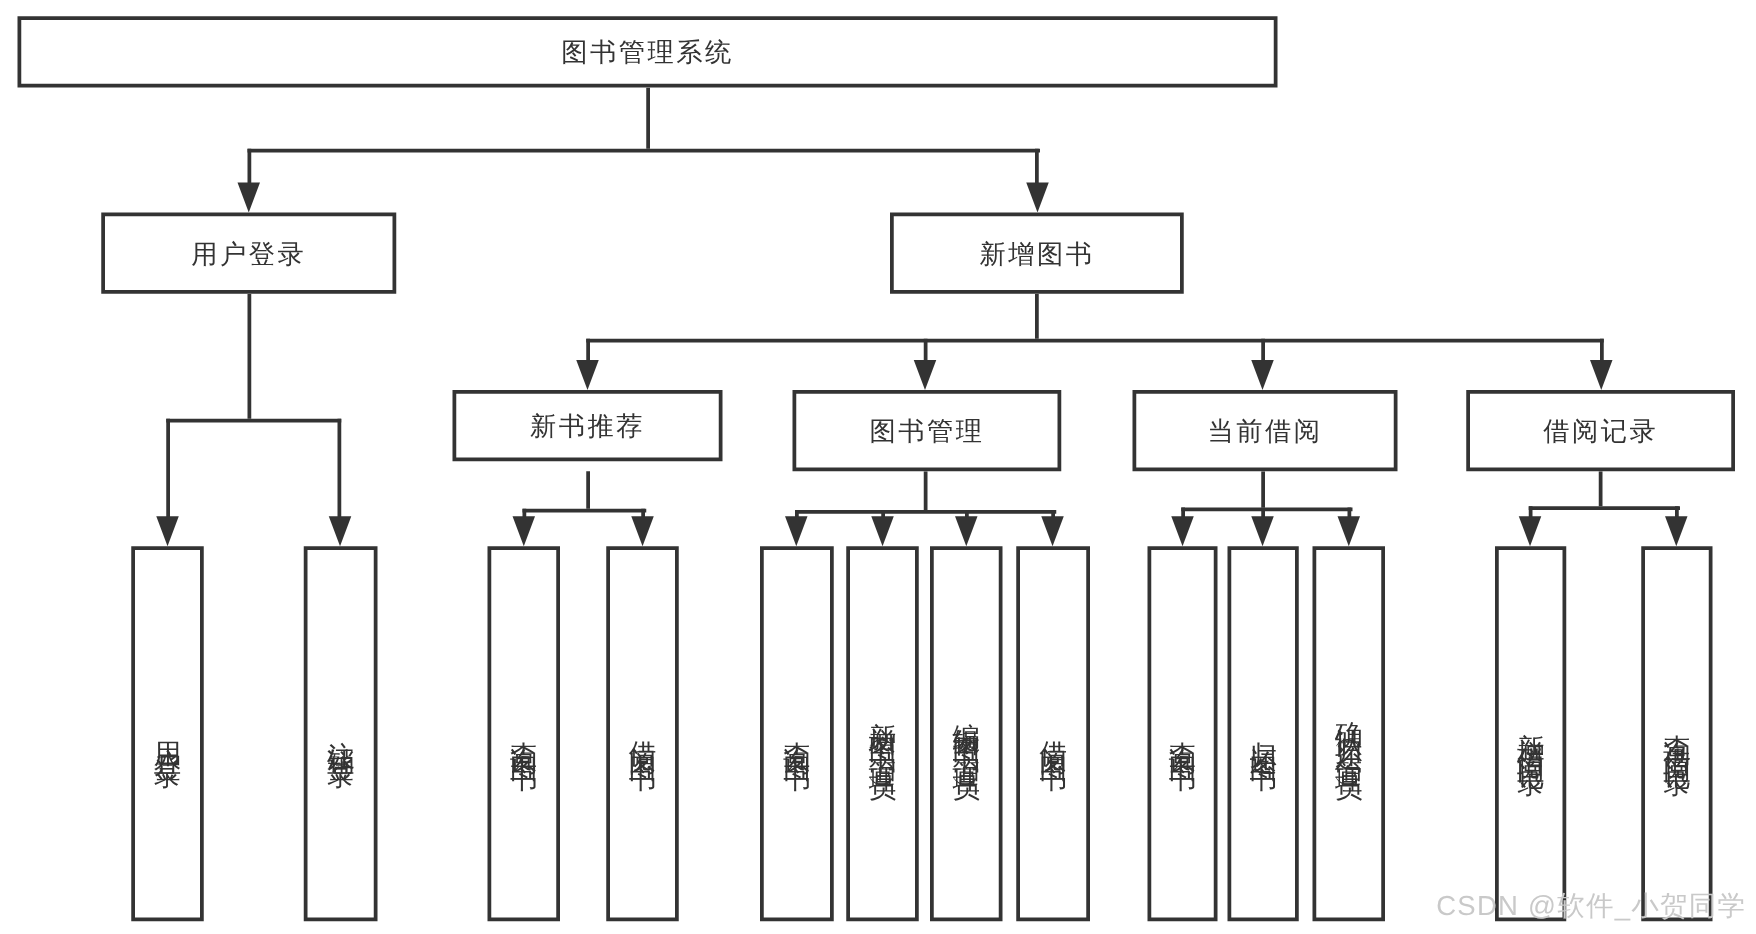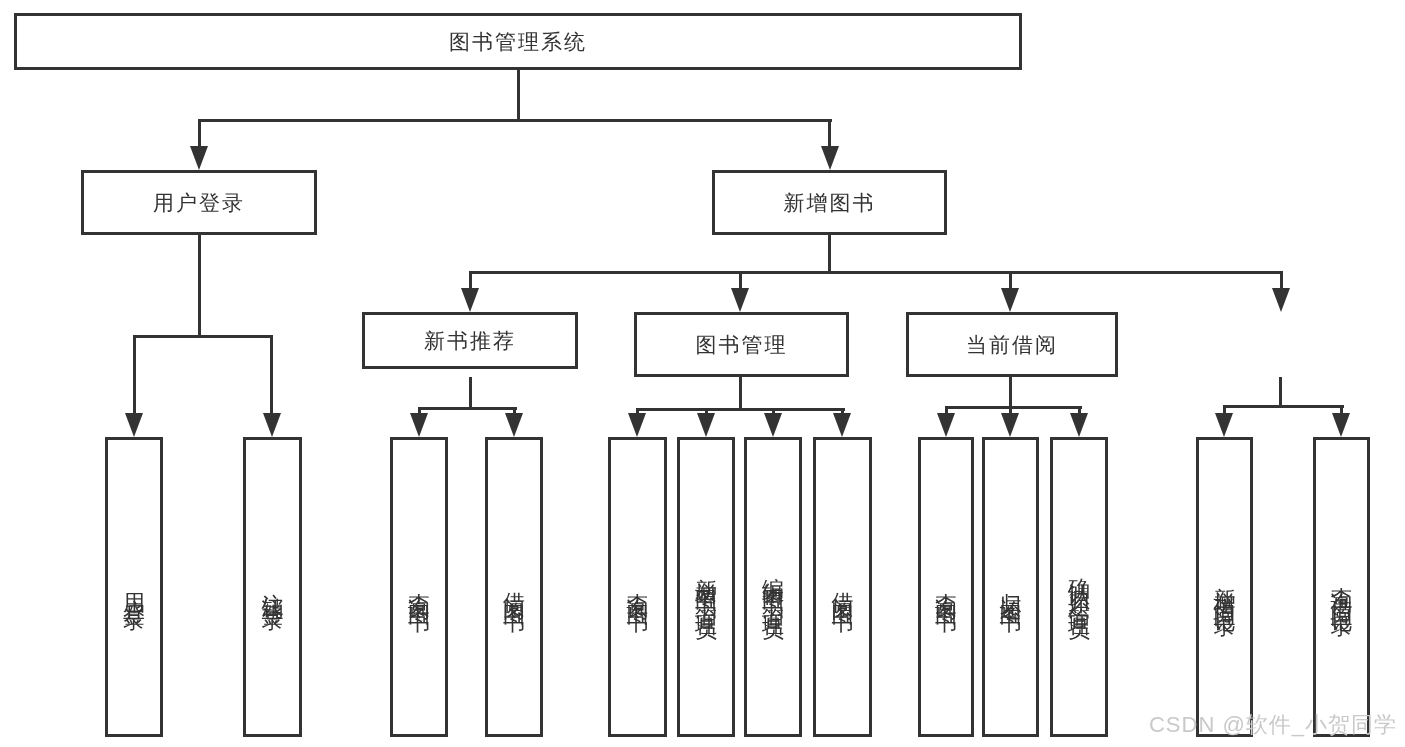--- a/index.html
+++ b/index.html
@@ -131,20 +131,23 @@
 
   <div class="box" style="left:362px;top:312px;width:216px;height:57px">
     <span class="hlabel">新书推荐</span>
   </div>
   <div class="box" style="left:634px;top:312px;width:215px;height:65px">
     <span class="hlabel">图书管理</span>
   </div>
   <div class="box" style="left:906px;top:312px;width:212px;height:65px">
     <span class="hlabel">当前借阅</span>
   </div>
+  <div class="box" style="left:1173px;top:312px;width:215px;height:65px">
+    <span class="hlabel">借阅记录</span>
+  </div>
 
   <div class="box leaf" style="left:105px;top:437px;width:58px;height:300px">
     <span class="vtext">用户登录</span>
   </div>
   <div class="box leaf" style="left:243px;top:437px;width:59px;height:300px">
     <span class="vtext">注销登录</span>
   </div>
 
   <div class="box leaf" style="left:390px;top:437px;width:58px;height:300px">
     <span class="vtext">查询图书</span>

